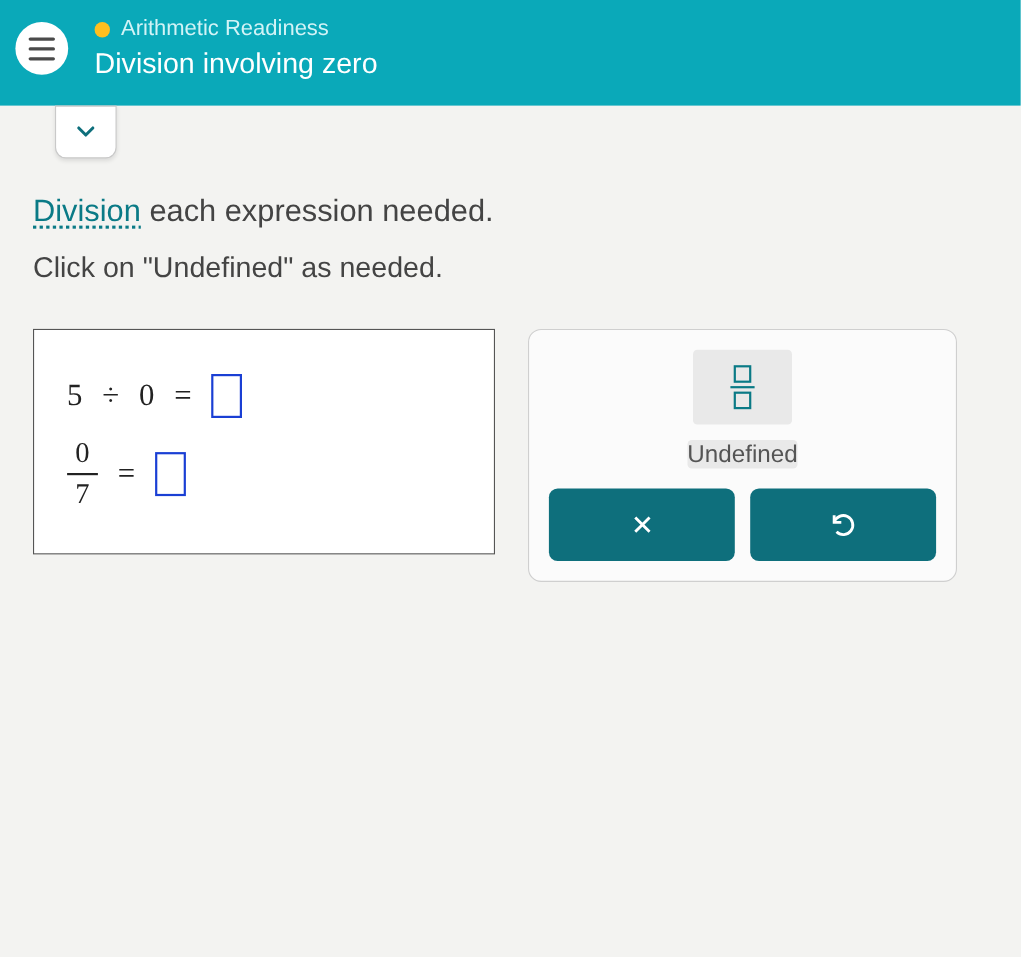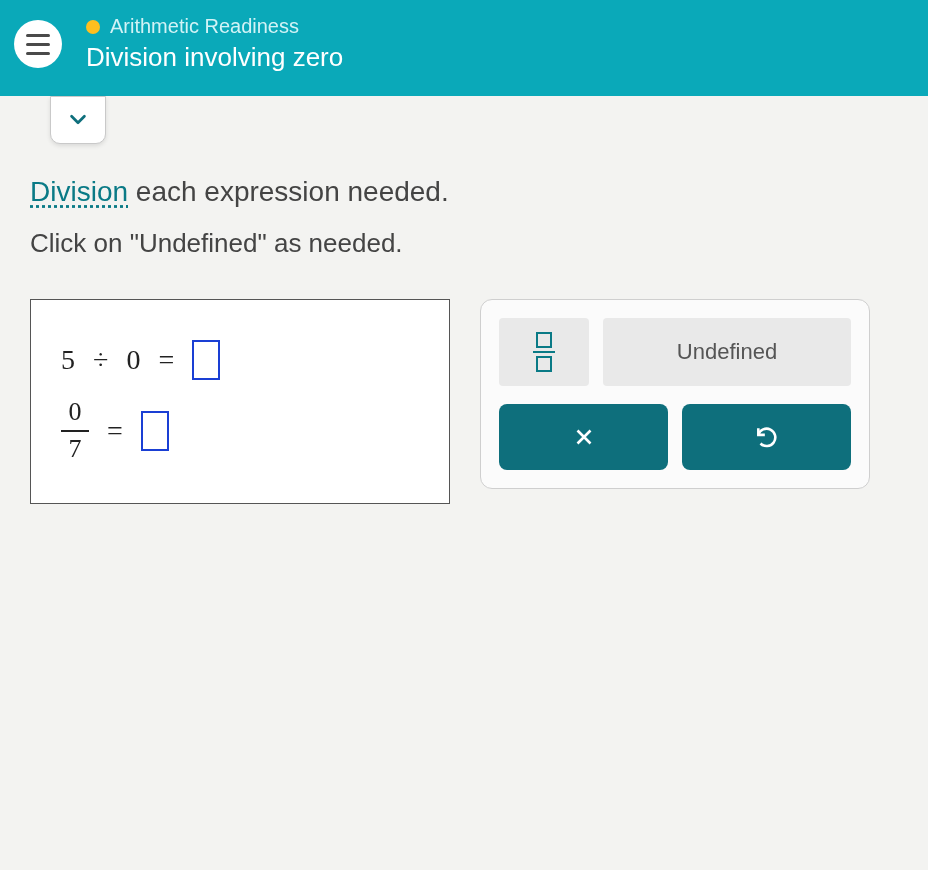--- a/index.html
+++ b/index.html
@@ -71,21 +71,21 @@
   }
 
   
   .palette {
     border:1px solid #cfcfcf;
     border-radius:12px;
     background:#fbfbfb;
     padding:18px;
     width:390px;
   }
-  .palette-row1 { display:flex; gap:14px; align-items:center; margin-bottom:18px; }
+  .palette-row1 { display:flex; gap:14px; align-items:center; margin-bottom:18px;flex-direction:column; }
   .tool-frac-btn {
     width:90px; height:68px;
     background:#e9e9e9;
     border-radius:4px;
     display:flex; align-items:center; justify-content:center;
     cursor:pointer;
   }
   .tool-frac-inner { display:flex; flex-direction:column; align-items:center; gap:3px; }
   .tool-frac-inner .sq { width:16px; height:16px; border:2px solid #0a7a86; }
   .tool-frac-inner .ln { width:22px; height:2px; background:#0a7a86; }

